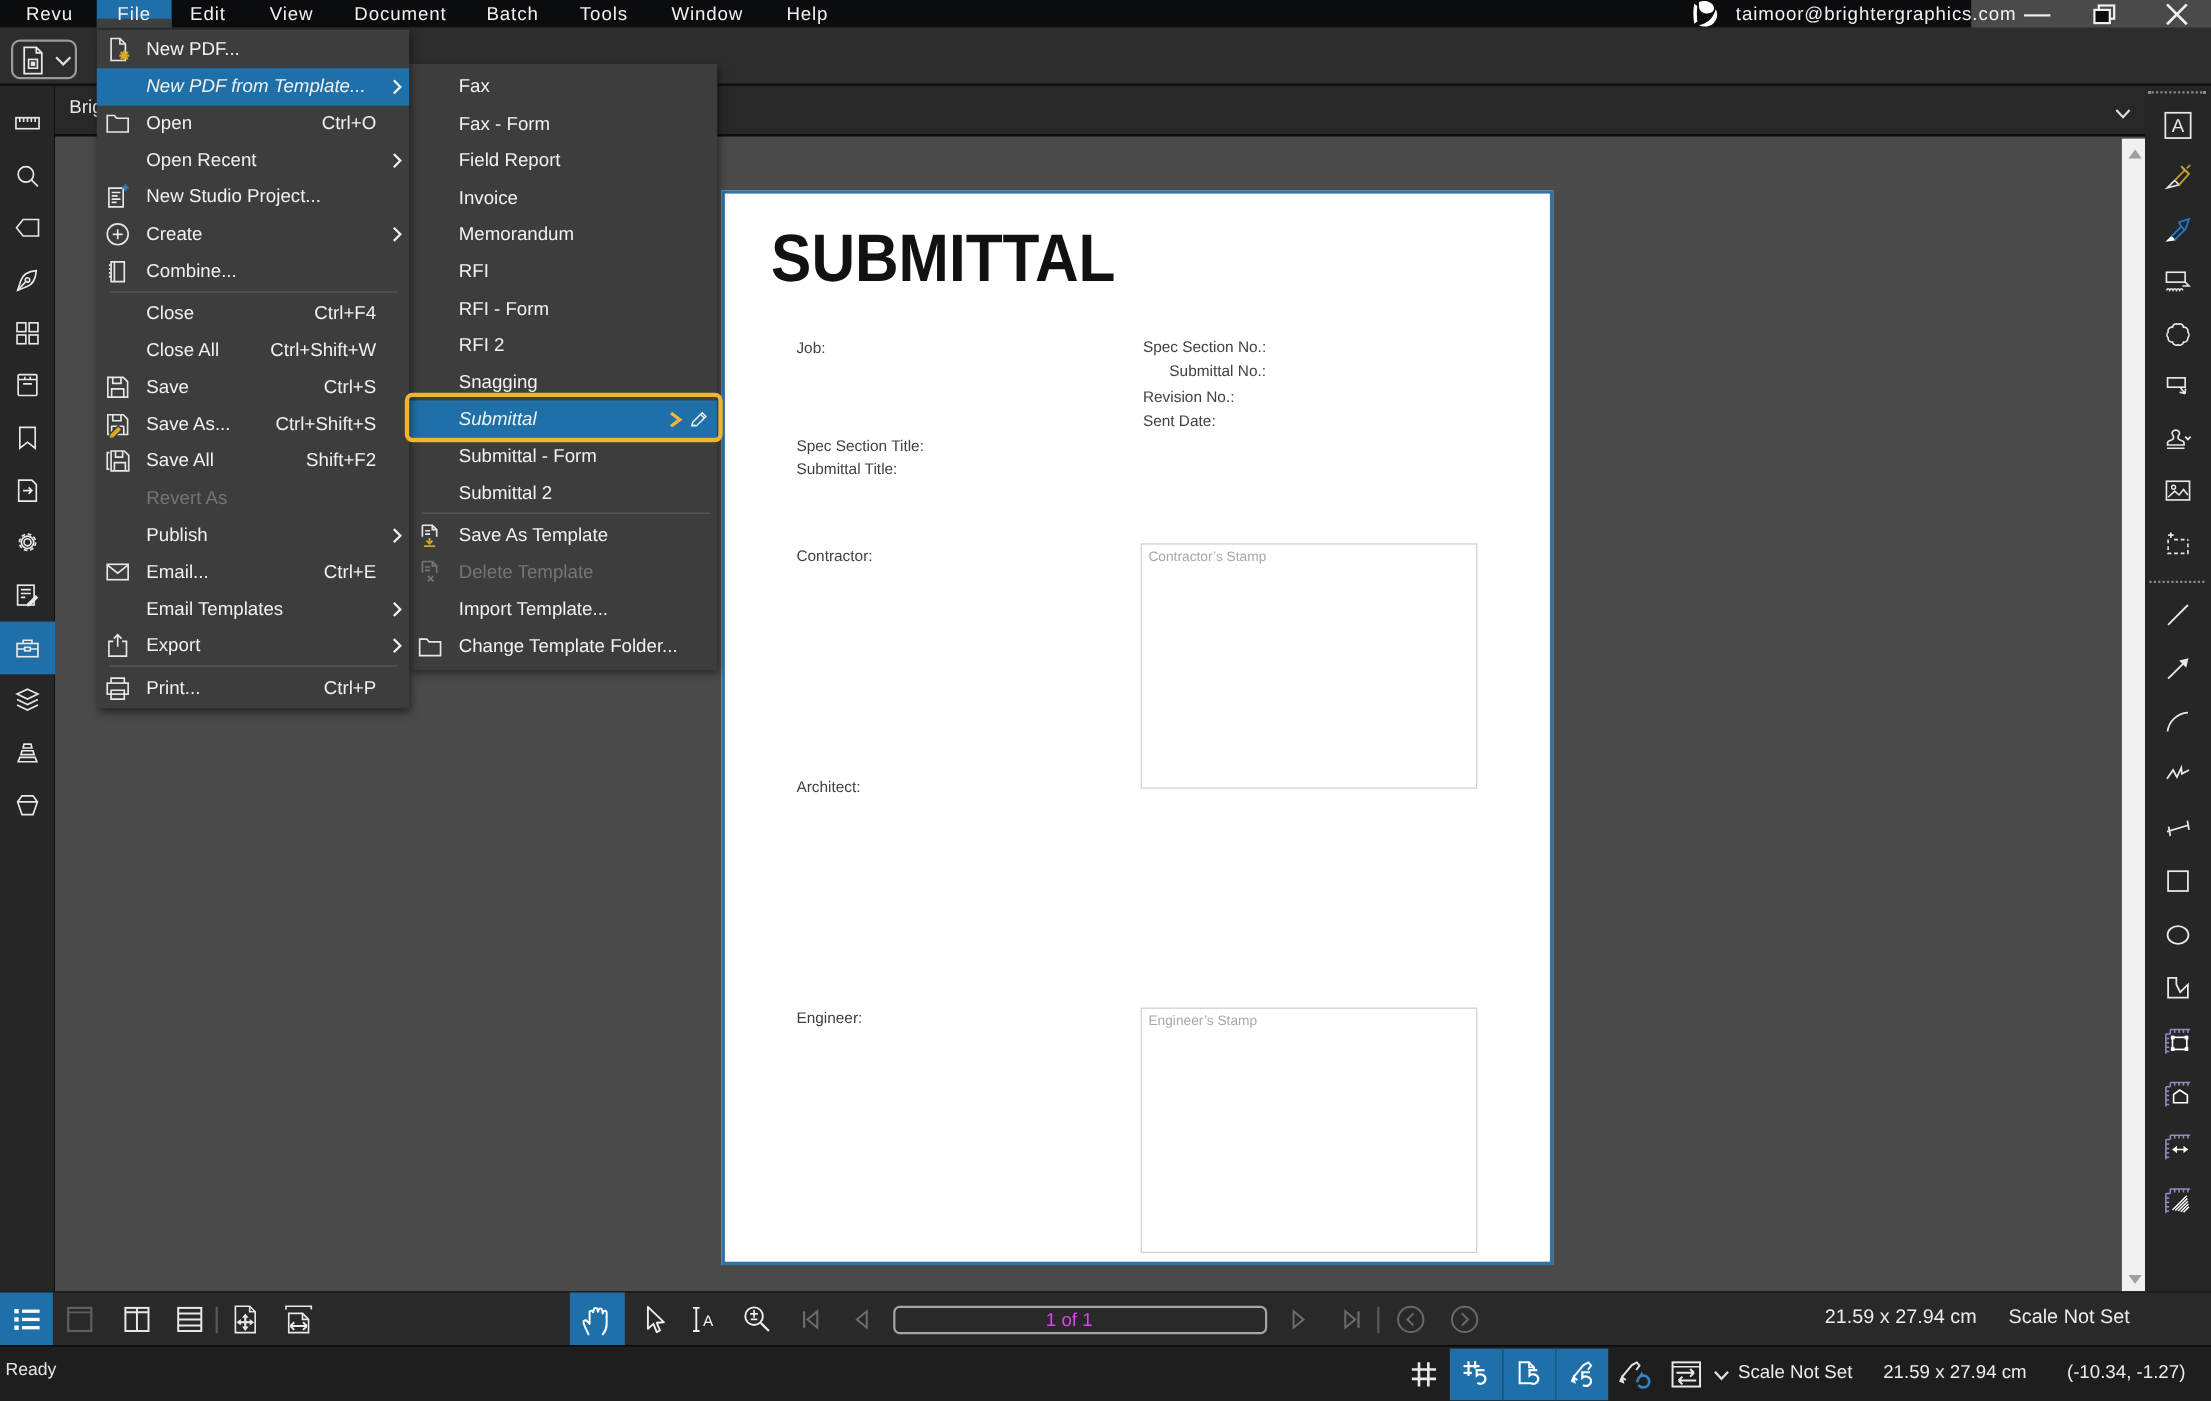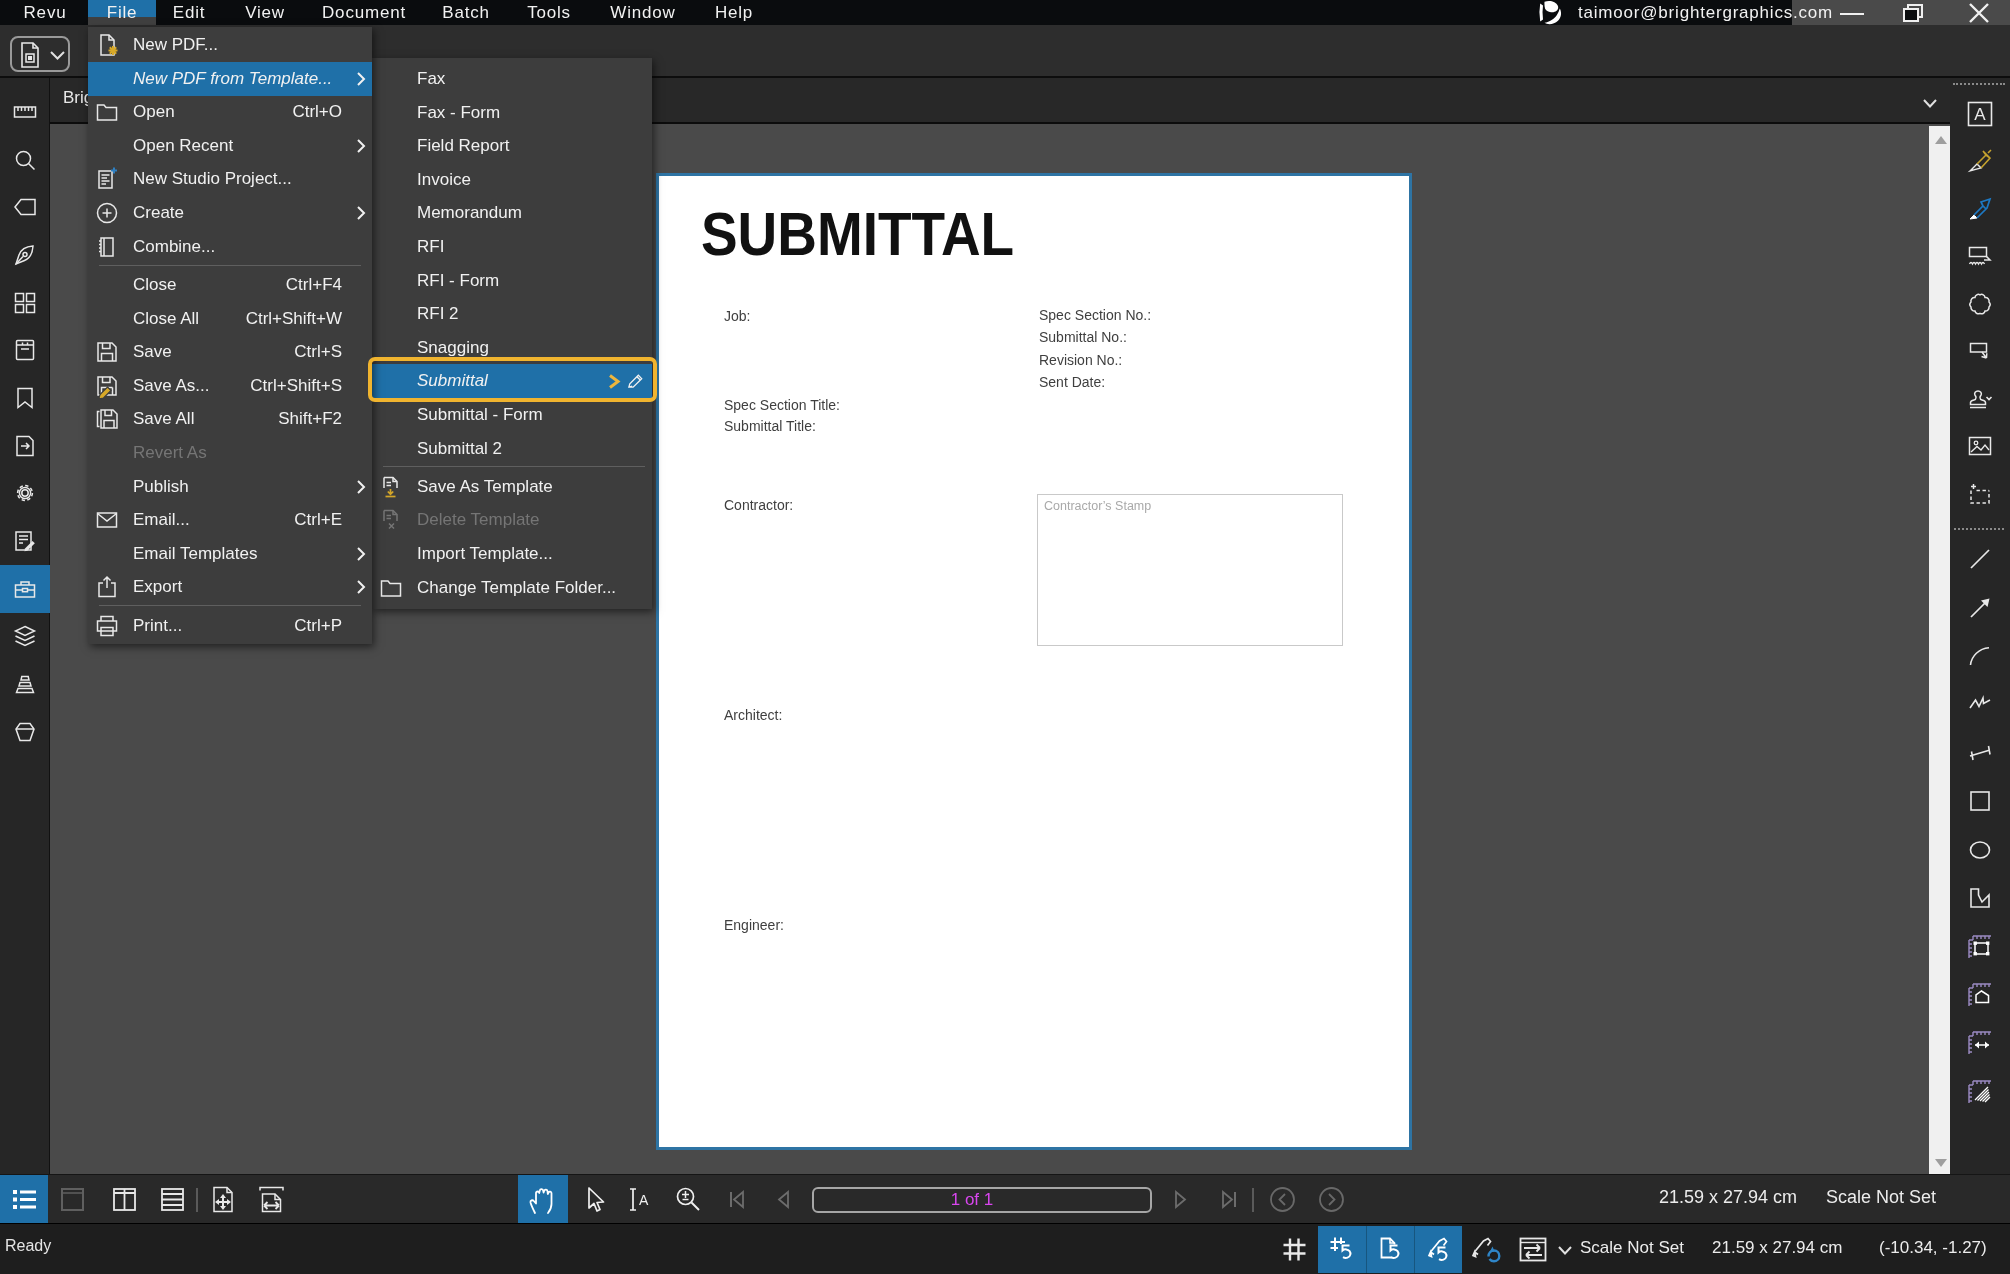--- a/index.html
+++ b/index.html
@@ -21,21 +21,21 @@
 
 #leftbar { left:0; top:78px; width:50px; height:1096px; background:#262626; border-right:1px solid #111; }
 .licon { position:absolute; left:13px; width:24px; height:24px; }
 
 #docarea { left:51px; top:126px; width:1878px; height:1048px; background:#4a4a4a; }
 #page { position:absolute; left:605px; top:47px; width:756px; height:977px;
   background:#fff; border:3px solid #2e74a4; }
 #ptitle { position:absolute; left:42px; top:23px; font-size:61px; font-weight:bold;
   color:#111; transform:scaleX(0.9); transform-origin:0 0; }
 .plab { position:absolute; font-size:14px; color:#3f3f3f; }
-.stamp { position:absolute; left:378px; width:306px; height:152px; border:1px solid #c9c9c9;
+.stamp { position:absolute; left:378px; width:306px; height:223px; border:1px solid #c9c9c9;
   font-size:12.5px; color:#a9a9a9; padding:4px 6px; }
 
 #vscroll { left:1929px; top:126px; width:24px; height:1048px; background:#f0f0f0; }
 
 #rightbar { left:1950px; top:78px; width:60px; height:1096px; background:#262626; }
 .ricon { position:absolute; left:17px; width:26px; height:26px; }
 
 #botbar { left:0; top:1174px; width:2010px; height:49px; background:#292929; border-top:1px solid #151515; }
 
 #statbar { left:0; top:1223px; width:2010px; height:51px; background:#1e1e1e; border-top:1px solid #000; }
@@ -60,29 +60,30 @@
 </style>
 </head>
 <body>
 <div id="app">
 
   <div class="abs" id="docarea">
     <div id="page">
       <div id="ptitle">SUBMITTAL</div>
       <div class="plab" style="left:65px; top:132px;">Job:</div>
       <div class="plab" style="left:380px; top:131px;">Spec Section No.:</div>
-      <div class="plab" style="left:380px; top:153px;">Submittal No.:</div>
+      <div class="plab" style="left:404px; top:153px;">Submittal No.:</div>
       <div class="plab" style="left:380px; top:176px;">Revision No.:</div>
       <div class="plab" style="left:380px; top:198px;">Sent Date:</div>
       <div class="plab" style="left:65px; top:221px;">Spec Section Title:</div>
       <div class="plab" style="left:65px; top:242px;">Submittal Title:</div>
       <div class="plab" style="left:65px; top:321px;">Contractor:</div>
       <div class="plab" style="left:65px; top:531px;">Architect:</div>
       <div class="plab" style="left:65px; top:741px;">Engineer:</div>
       <div class="stamp" style="top:318px;">Contractor’s Stamp</div>
+      <div class="stamp" style="top:740px;">Engineer’s Stamp</div>
     </div>
   </div>
 
   <div class="abs" id="tabbar">
     <div style="position:absolute; left:13px; top:10px; color:#e8e8e8; font-size:17px;">Brighter Graphics…</div>
     <svg style="position:absolute; left:1872px; top:20px;" width="16" height="11" viewBox="0 0 16 11">
         <path d="M2 2 L8 8.5 L14 2" stroke="#e0e0e0" stroke-width="2" fill="none"></path>
       </svg>
   </div>
 

